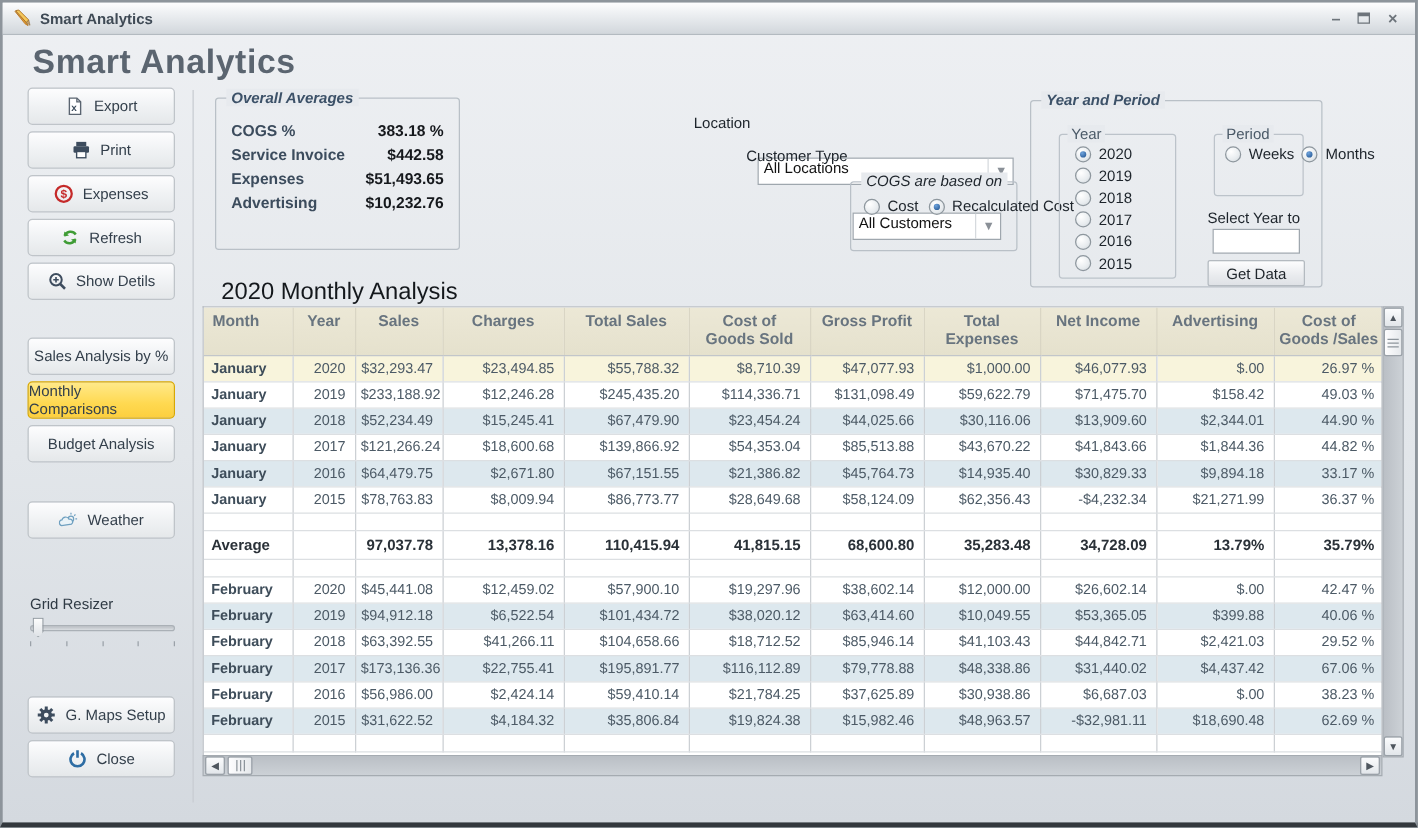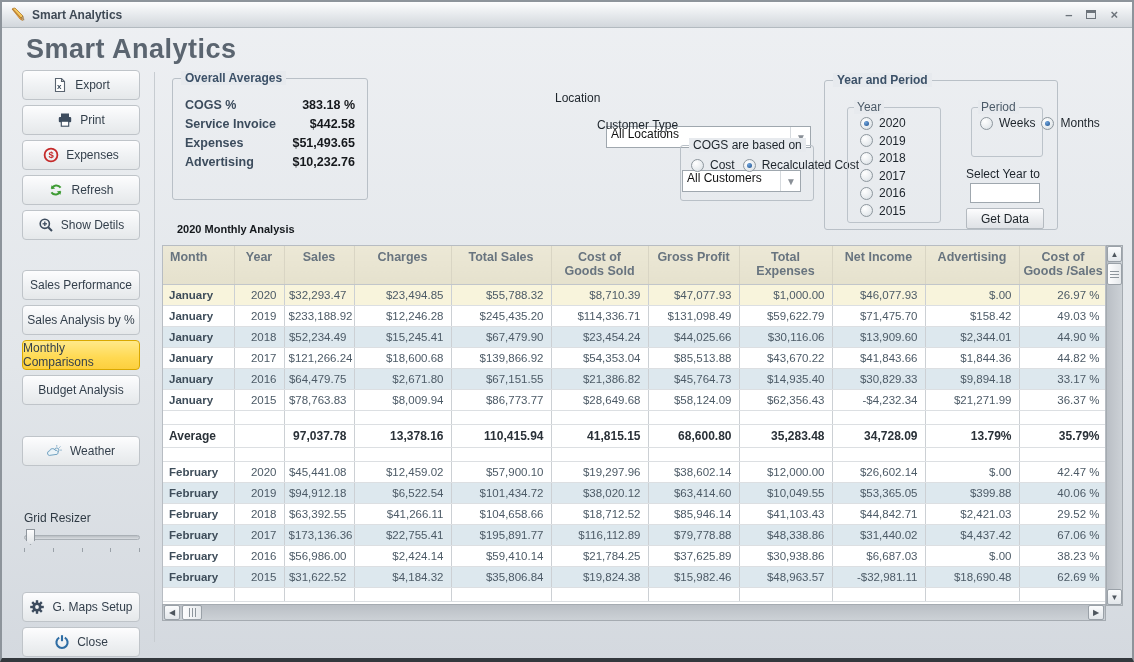--- a/index.html
+++ b/index.html
@@ -45,21 +45,21 @@
   .slider-thumb { position:absolute; left:2px; top:0; width:9px; height:16px;
     background:linear-gradient(180deg,#fdfdfd,#dfe3e7); border:1px solid #8f969d;
     clip-path:polygon(0 0,100% 0,100% 70%,50% 100%,0 70%); }
   .slider-ticks { display:flex; justify-content:space-between; width:116px; margin:3px 0 0 12px; }
   .slider-ticks span { width:1px; height:4px; background:#9aa1a8; }
 
   
   .groupbox { position:absolute; border:1px solid #b9c0c7; border-radius:3px; }
   .groupbox > .legend {
     position:absolute; top:-8px; left:8px; padding:0 4px; font-size:12px; font-weight:bold;
-    color:#3c5168; background:#e7eaee; white-space:nowrap;
+    color:#3c5168; background:#e7eaee; white-space:nowrap;font-style:italic;
   }
   .subbox { position:absolute; border:1px solid #bcc3ca; border-radius:3px; }
   .subbox > .legend { position:absolute; top:-8px; left:6px; padding:0 3px; font-size:12px;
     color:#4b5a68; background:#e7eaee; white-space:nowrap; }
 
   
   .kv-row { display:flex; justify-content:space-between; padding:0 12px; height:19px; align-items:center; }
   .kv-label { font-size:12.5px; font-weight:bold; color:#3c4c5d; }
   .kv-value { font-size:12.5px; font-weight:bold; color:#15181c; }
 
@@ -74,21 +74,21 @@
 
   
   .radio-row { display:flex; align-items:center; gap:6px; cursor:pointer; }
   .radio { width:13px; height:13px; border-radius:50%; border:1px solid #8e979e; flex:0 0 13px;
     background:radial-gradient(circle at 35% 30%, #ffffff 0%, #e8ecef 60%, #cfd5da 100%); position:relative; }
   .radio.sel::after { content:""; position:absolute; left:3px; top:3px; width:5px; height:5px; border-radius:50%;
     background:radial-gradient(circle at 35% 30%, #6fa4dd, #1d4f8c); }
   .radio-label { font-size:12px; color:#1d242b; white-space:nowrap; }
 
   
-  .table-title { left:175px; top:221px; font-size:11px; font-weight:bold; color:#14181c; }
+  .table-title { left:175px; top:221px; font-size:19px; font-weight:normal; color:#14181c; }
   .table-wrap { left:160px; top:243px; width:944px; height:359px; overflow:hidden; background:#fff; border:1px solid #b7bcc2; border-bottom:none; }
   table.grid { border-collapse:collapse; table-layout:fixed; width:944px; }
   .c0{width:71px}.c1{width:50px}.c2{width:70px}.c3{width:97px}.c4{width:100px}.c5{width:97px}
   .c6{width:91px}.c7{width:93px}.c8{width:93px}.c9{width:94px}.c10{width:88px}
   th { background:linear-gradient(180deg,#ece8d6,#e5e1cd); color:#68747f; font-size:12.5px; font-weight:bold;
     height:38px; vertical-align:top; padding-top:4px; text-align:center; white-space:pre-line;
     border-right:1px solid #d9d5c4; border-bottom:1px solid #c2c6ca; }
   th.first { text-align:left; padding-left:7px; }
   td { font-size:11.5px; color:#4c5a66; height:21px; padding:0 7px 0 4px; text-align:right;
     border-right:1px solid #ccd0d4; border-bottom:1px solid #dcdfe2; overflow:hidden; white-space:nowrap; }
@@ -188,23 +188,20 @@
             <circle cx="6.8" cy="6.8" r="4.6" fill="none" stroke="#3d4c5e" stroke-width="1.6"></circle>
             <line x1="10.2" y1="10.2" x2="14" y2="14" stroke="#3d4c5e" stroke-width="2"></line>
             <line x1="4.6" y1="6.8" x2="9" y2="6.8" stroke="#3d4c5e" stroke-width="1.3"></line>
             <line x1="6.8" y1="4.6" x2="6.8" y2="9" stroke="#3d4c5e" stroke-width="1.3"></line>
           </svg>
       </span>
       <span>Show Detils</span>
     </div>
 
     <div class="nav-gap"></div>
-    <div class="side-btn">
-      <span>Sales Performance</span>
-    </div>
     <div class="side-btn">
       <span>Sales Analysis by %</span>
     </div>
     <div class="side-btn active">
       <span>Monthly Comparisons</span>
     </div>
     <div class="side-btn">
       <span>Budget Analysis</span>
     </div>
 

